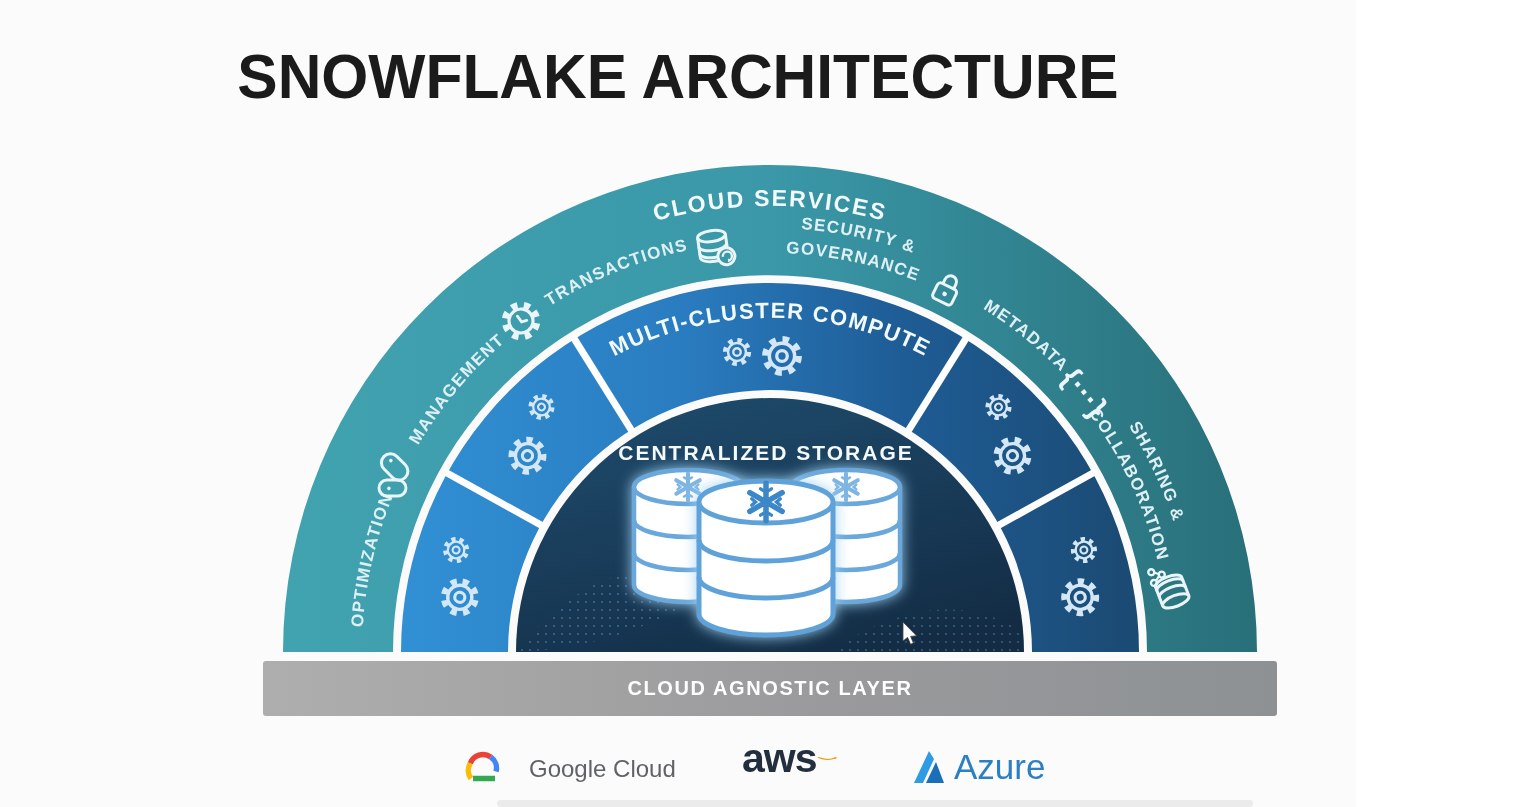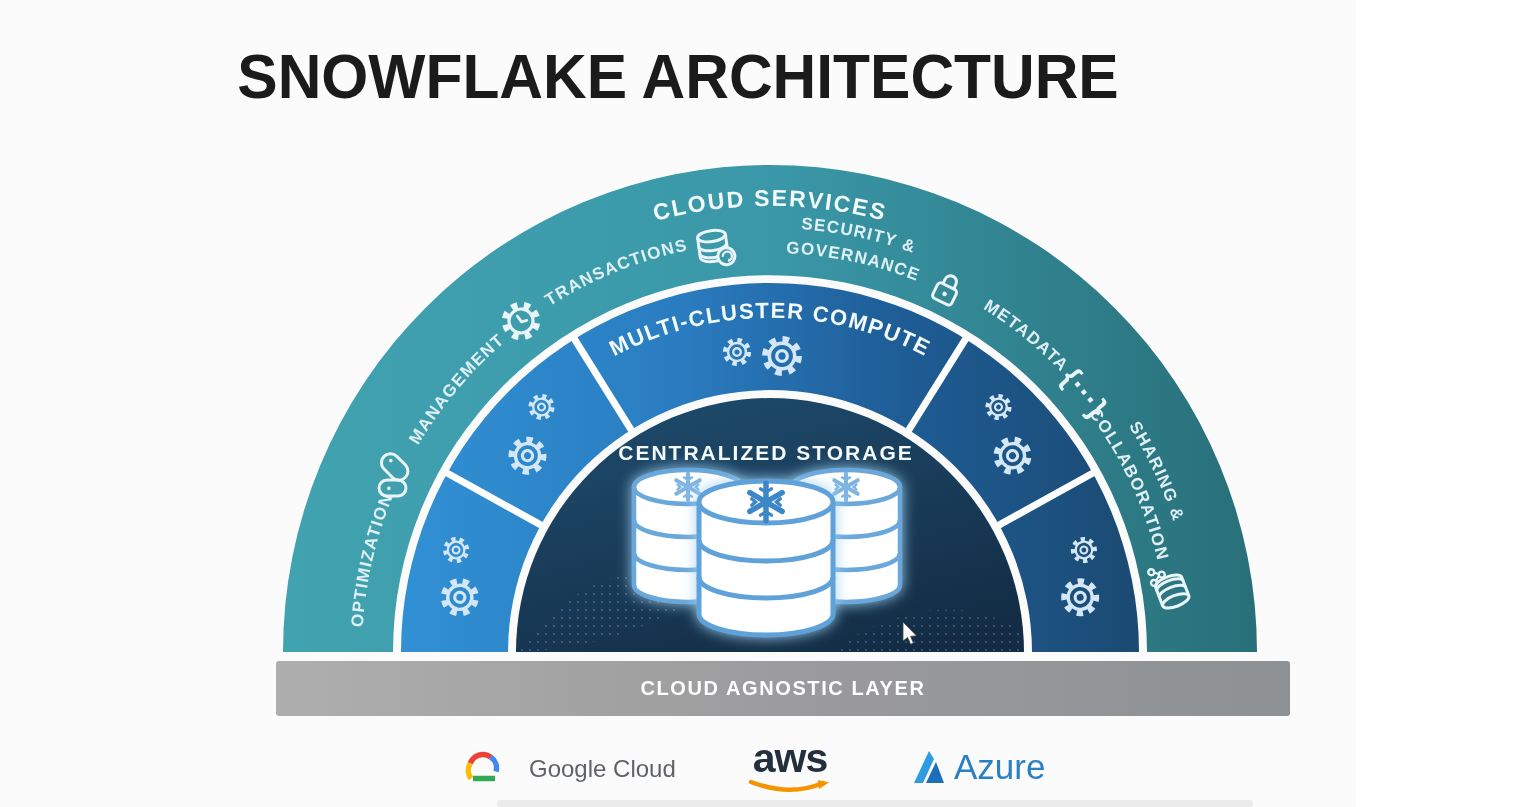--- a/index.html
+++ b/index.html
@@ -19,26 +19,26 @@
   .ring-title-mc{ font-family:"Liberation Sans",sans-serif; font-weight:700; font-size:22px; letter-spacing:1.5px; fill:#f2fafb; }
   .sub-label    { font-family:"Liberation Sans",sans-serif; font-weight:700; font-size:17px; letter-spacing:1.3px; fill:#dff0f5; }
   .core-title   { font-family:"Liberation Sans",sans-serif; font-weight:700; font-size:21px; letter-spacing:2px;   fill:#f4fafc; }
   .braces       { font-family:"Liberation Sans",sans-serif; font-weight:700; font-size:30px; fill:#e9f5f8; }
 
   .agnostic-bar {
     position:absolute; left:263px; top:661px; width:1014px; height:55px;
     border-radius:3px; z-index:2;
     background:linear-gradient(to right,#aeaeae,#9a9a9c 55%,#8d9194);
     display:flex; align-items:center; justify-content:center;
-    color:#ffffff; font-weight:700; font-size:20px; letter-spacing:1.6px;margin-left:13px;
+    color:#ffffff; font-weight:700; font-size:20px; letter-spacing:1.6px;
   }
   .provider { position:absolute; z-index:2; display:flex; align-items:center; }
   .google   { left:458px; top:748px; gap:9px; }
   .google-text { font-size:24px; color:#5f6368; line-height:1;margin-left:12px; }
-  .aws      { left:742px; top:738px; width:96px; flex-direction:column; gap:0px; }
+  .aws      { left:742px; top:738px; width:96px; flex-direction:row; gap:0px; }
   .aws-text { font-size:41px; font-weight:700; color:#232f3e; letter-spacing:-1px; line-height:1; }
   .azure    { left:906px; top:746px; gap:4px;text-align:center; }
   .azure-text { font-size:35px; color:#2b7fc3; line-height:1; }
   .bottom-strip {
     position:absolute; left:497px; top:800px; width:756px; height:7px;
     background:#ebebec; border-radius:4px; z-index:2;
   }
 </style>
 </head>
 <body>

